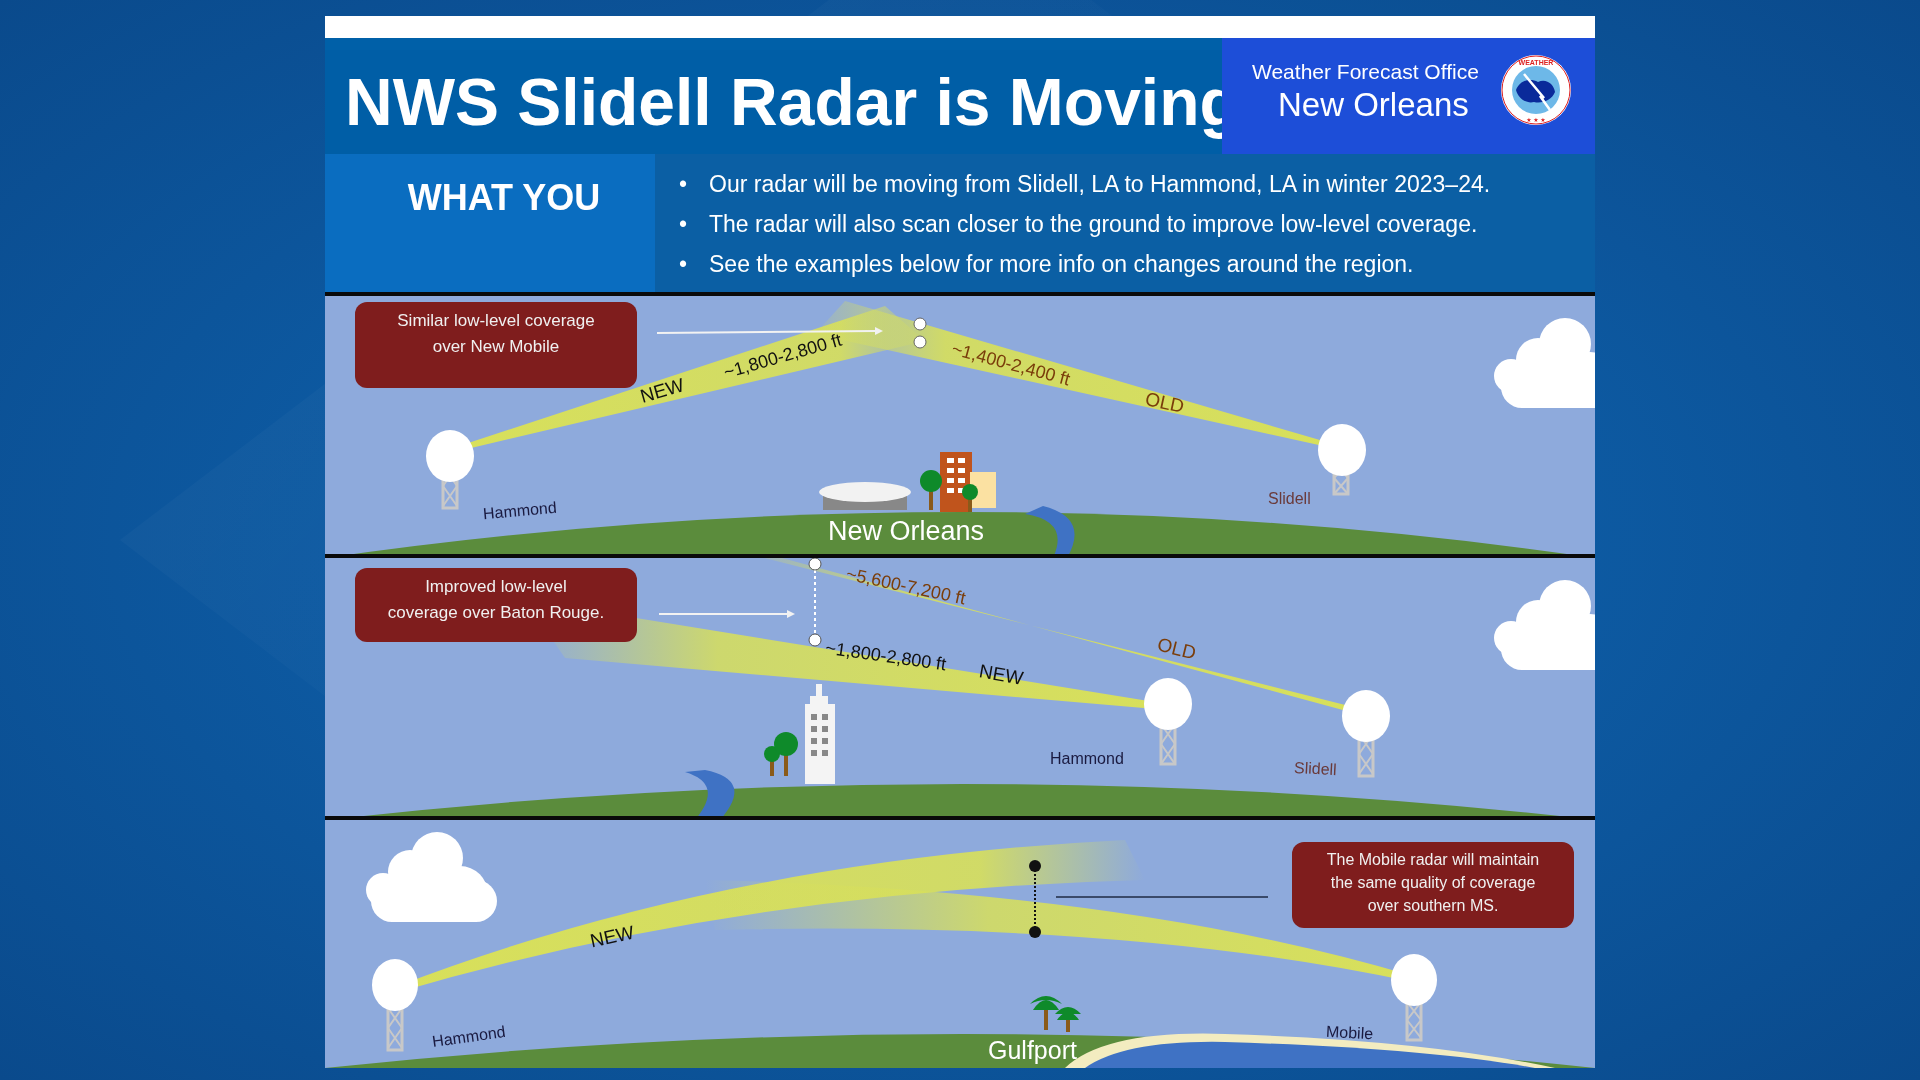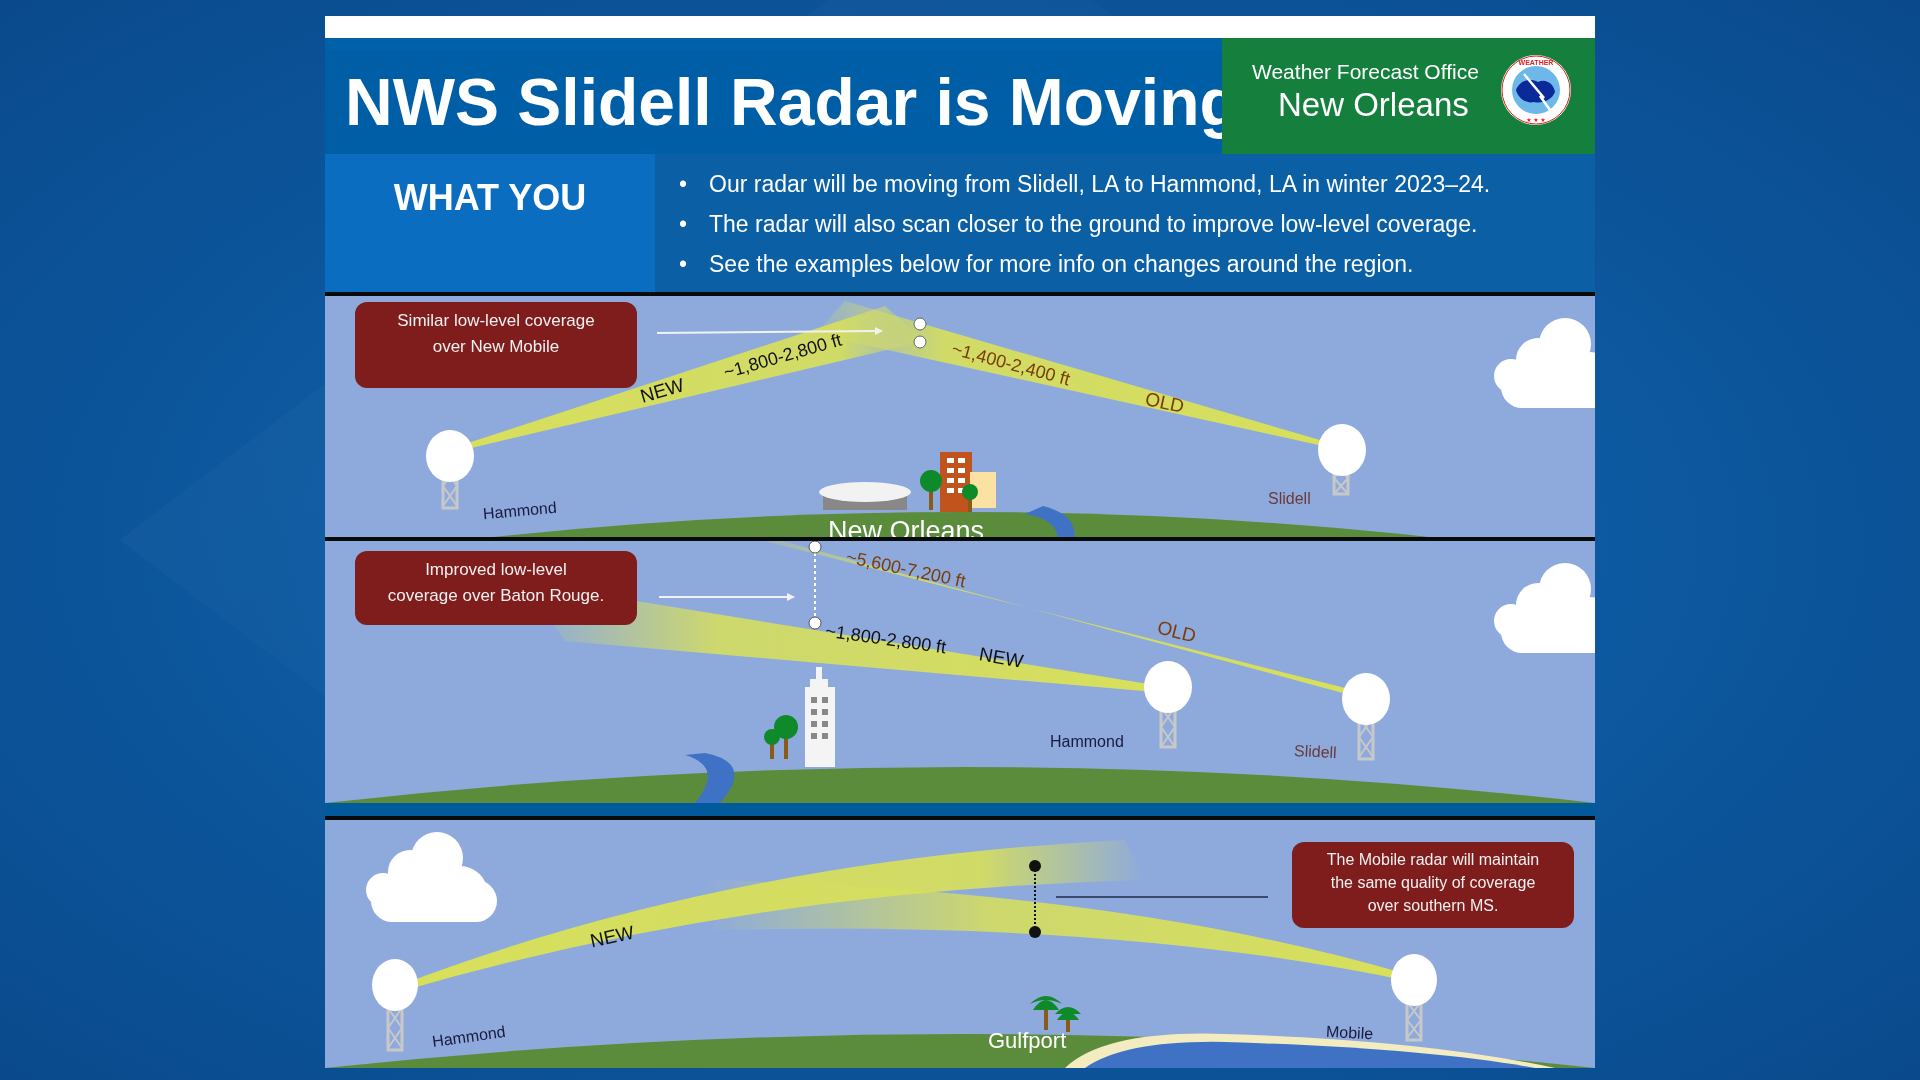--- a/index.html
+++ b/index.html
@@ -11,34 +11,34 @@
   .bg-diamond { position:absolute; left:120px; top:-100px; width:1680px; height:1280px;
     background: linear-gradient(135deg, rgba(255,255,255,0.04) 0%, rgba(255,255,255,0) 60%); 
     clip-path: polygon(50% 0, 100% 50%, 50% 100%, 0 50%); }
   .card { position:absolute; left:325px; top:16px; width:1270px; height:1048px; background:#005a9c; }
   .topbar { position:absolute; left:0; top:0; width:1270px; height:22px; background:#ffffff; }
   .title-row { position:absolute; left:0; top:22px; width:1270px; height:116px; background:#0060a8; }
   .title-left { position:absolute; left:0; top:12px; width:897px; height:116px; background:#005ea6; }
   .title-text { position:absolute; left:20px; top:14px; font-family:"Liberation Sans", sans-serif;
     font-weight:bold; font-size:66px; color:#fff; letter-spacing:0px; white-space:nowrap; }
   .title-underline { position:absolute; left:0; top:104px; width:897px; height:6px; background:#fff; }
-  .title-right { position:absolute; left:897px; top:0; width:373px; height:116px; background:#15803d; }
+  .title-right { position:absolute; left:897px; top:0; width:373px; height:116px; background:#1d4ed8; }
   .wfo-line1 { position:absolute; left:30px; top:22px; font-size:21px; color:#fff; white-space:nowrap; }
   .wfo-line2 { position:absolute; left:56px; top:48px; font-size:33px; color:#fff; white-space:nowrap; }
   .nws-logo { position:absolute; left:278px; top:16px; width:72px; height:72px; }
   .know-row { position:absolute; left:0; top:138px; width:1270px; height:138px; background:#0b5fa4; }
   .know-left { position:absolute; left:0; top:0; width:330px; height:138px; background:#0a6dc0; }
   .know-title { position:absolute; left:0; top:22px; width:330px; text-align:center; font-weight:bold;
-    font-size:36px; line-height:44px; color:#fff; }
+    font-size:36px; line-height:44px; color:#fff;padding-left:14px; }
   .bullets { position:absolute; left:350px; top:10px; margin:0; padding:0; list-style:none; }
   .bullets li { position:relative; padding-left:34px; font-size:23px; line-height:40px; color:#fff; white-space:nowrap; }
   .bullets li .dot { position:absolute; left:4px; top:0; }
   .panel { position:absolute; left:0; width:1270px; background:#8eaadc; overflow:hidden; border-top:4px solid #0a0a0a; }
   .p1 { top:276px; height:262px; }
-  .p2 { top:521px; height:262px; }
+  .p2 { top:538px; height:262px; }
   .p3 { top:800px; height:248px; border-top:4px solid #0a0a0a; }
   .panel svg { position:absolute; left:0; top:0; }
   .callout { position:absolute; background:#7f1d1d; color:#f0f0f0; border-radius:12px; text-align:center;
     font-size:17px; line-height:26px; padding-top:6px; }
   .lbl { position:absolute; white-space:nowrap; font-size:19px; }
   .city { position:absolute; color:#fff; font-size:27px; white-space:nowrap; }
   .site { position:absolute; font-size:16px; white-space:nowrap; }
 </style>
 </head>
 <body>
@@ -283,17 +283,17 @@
       <circle cx="710" cy="46" r="6" fill="#111"></circle>
       <circle cx="710" cy="112" r="6" fill="#111"></circle>
       <line x1="731" y1="77" x2="943" y2="77" stroke="#3a4a6a" stroke-width="2"></line>
     </svg>
     <div class="callout" style="left:967px;top:22px;width:282px;height:80px;line-height:23px;font-size:16px;">
       <div>The Mobile radar will maintain</div>
       <div>the same quality of coverage</div>
       <div>over southern MS.</div>
     </div>
     <div class="lbl" style="left:265px;top:106px;transform:rotate(-12deg);color:#111;">NEW</div>
-    <div class="city" style="left:663px;top:208px;font-size:22px;">Gulfport</div>
+    <div class="city" style="left:663px;top:216px;font-size:25px;">Gulfport</div>
     <div class="site" style="left:107px;top:208px;color:#1a1a40;transform:rotate(-8deg);">Hammond</div>
     <div class="site" style="left:1001px;top:204px;color:#1a1a40;transform:rotate(3deg);">Mobile</div>
   </div>
 </div>
 
 </body></html>

